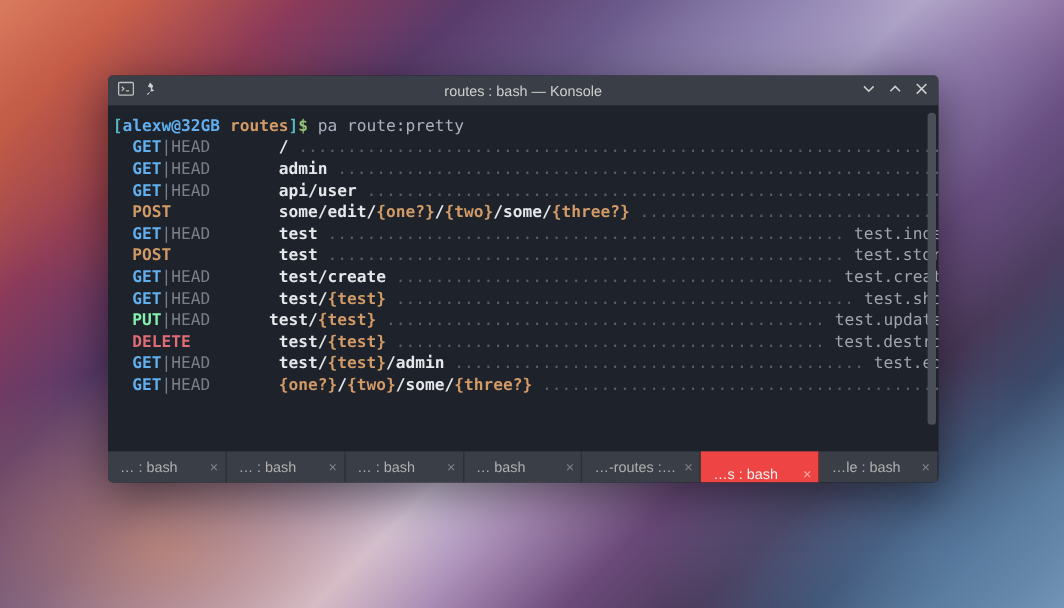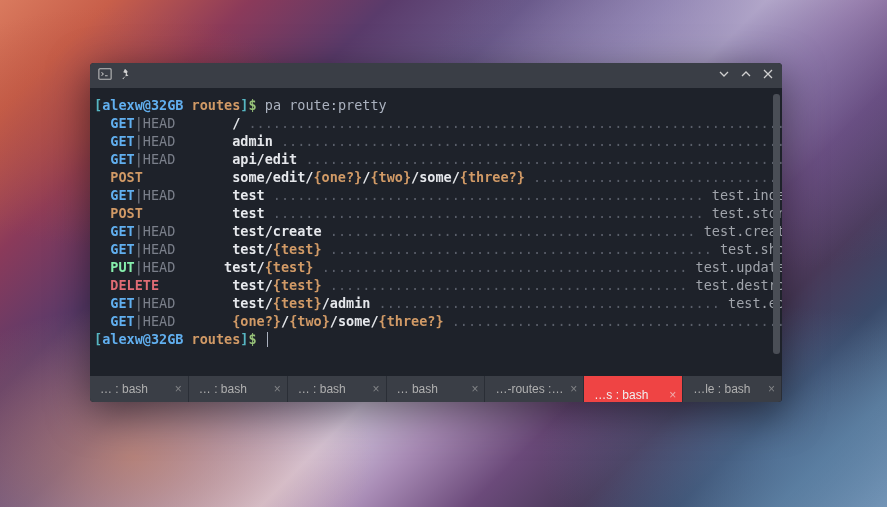--- a/index.html
+++ b/index.html
@@ -117,20 +117,21 @@
             <rect x="1" y="2" width="14" height="12" rx="1" fill="none" stroke="#c0c0c0" stroke-width="1.2"></rect>
             <path d="M4 6l2 2-2 2M8 10h3" stroke="#c0c0c0" stroke-width="1.2" fill="none"></path>
           </svg>
       </span>
       <span>
         <svg viewBox="0 0 16 16">
             <path d="M8 2l3 3-1 3 2 2-3.5.5L6 14l-1-1 3.5-2.5L9 7l-3-1 2-4z" fill="#d0d0d0"></path>
           </svg>
       </span>
     </div>
+    <div class="title-text">routes : bash — Konsole</div>
     <div class="titlebar-controls">
       <span>
         <svg viewBox="0 0 12 12">
             <path d="M2 4l4 4 4-4" stroke="#d0d0d0" stroke-width="1.3" fill="none"></path>
           </svg>
       </span>
       <span>
         <svg viewBox="0 0 12 12">
             <path d="M2 8l4-4 4 4" stroke="#d0d0d0" stroke-width="1.3" fill="none"></path>
           </svg>
@@ -142,31 +143,30 @@
       </span>
     </div>
   </div>
 
   <div class="terminal-body">
     <div class="scrollbar"></div>
     <div id="terminal-lines">
         <div class="term-line"><span class="c-bracket">[</span><span class="c-user">alexw@32GB</span> <span class="c-path">routes</span><span class="c-bracket">]</span><span class="c-dollar">$</span> <span class="c-cmd">pa route:pretty</span></div>
         <div class="term-line">  <span class="c-method-get">GET</span><span class="c-pipe">|</span><span class="c-head">HEAD</span>       <span class="c-uri">/</span><span class="c-dots"> ..................................................................</span></div>
         <div class="term-line">  <span class="c-method-get">GET</span><span class="c-pipe">|</span><span class="c-head">HEAD</span>       <span class="c-uri">admin</span><span class="c-dots"> ..............................................................</span></div>
-        <div class="term-line">  <span class="c-method-get">GET</span><span class="c-pipe">|</span><span class="c-head">HEAD</span>       <span class="c-uri">api/edit</span><span class="c-dots"> ...........................................................</span></div>
+        <div class="term-line">  <span class="c-method-get">GET</span><span class="c-pipe">|</span><span class="c-head">HEAD</span>       <span class="c-uri">api/user</span><span class="c-dots"> ...........................................................</span></div>
         <div class="term-line">  <span class="c-method-post">POST</span>           <span class="c-uri">some/edit/</span><span class="c-param">{one?}</span><span class="c-uri">/</span><span class="c-param">{two}</span><span class="c-uri">/some/</span><span class="c-param">{three?}</span><span class="c-dots"> ..............................</span></div>
         <div class="term-line">  <span class="c-method-get">GET</span><span class="c-pipe">|</span><span class="c-head">HEAD</span>       <span class="c-uri">test</span><span class="c-dots"> ..................................................... </span><span class="c-name">test.index</span></div>
         <div class="term-line">  <span class="c-method-post">POST</span>           <span class="c-uri">test</span><span class="c-dots"> ..................................................... </span><span class="c-name">test.store</span></div>
         <div class="term-line">  <span class="c-method-get">GET</span><span class="c-pipe">|</span><span class="c-head">HEAD</span>       <span class="c-uri">test/create</span><span class="c-dots"> ............................................. </span><span class="c-name">test.create</span></div>
         <div class="term-line">  <span class="c-method-get">GET</span><span class="c-pipe">|</span><span class="c-head">HEAD</span>       <span class="c-uri">test/</span><span class="c-param">{test}</span><span class="c-dots"> ............................................... </span><span class="c-name">test.show</span></div>
         <div class="term-line">  <span class="c-method-put">PUT</span><span class="c-pipe">|</span><span class="c-head">HEAD</span>      <span class="c-uri">test/</span><span class="c-param">{test}</span><span class="c-dots"> ............................................. </span><span class="c-name">test.update</span></div>
         <div class="term-line">  <span class="c-method-delete">DELETE</span>         <span class="c-uri">test/</span><span class="c-param">{test}</span><span class="c-dots"> ............................................ </span><span class="c-name">test.destroy</span></div>
         <div class="term-line">  <span class="c-method-get">GET</span><span class="c-pipe">|</span><span class="c-head">HEAD</span>       <span class="c-uri">test/</span><span class="c-param">{test}</span><span class="c-uri">/admin</span><span class="c-dots"> .......................................... </span><span class="c-name">test.edit</span></div>
         <div class="term-line">  <span class="c-method-get">GET</span><span class="c-pipe">|</span><span class="c-head">HEAD</span>       <span class="c-uri"></span><span class="c-param">{one?}</span><span class="c-uri">/</span><span class="c-param">{two}</span><span class="c-uri">/some/</span><span class="c-param">{three?}</span><span class="c-dots"> .........................................</span></div>
-        <div class="term-line"><span class="c-bracket">[</span><span class="c-user">alexw@32GB</span> <span class="c-path">routes</span><span class="c-bracket">]</span><span class="c-dollar">$</span> <span class="cursor"></span></div>
       </div>
   </div>
 
   <div class="tabbar" id="tabbar">
       <div class="tab">
         <span class="tab-label">… : bash</span>
         <span class="tab-close">×</span>
       </div>
       <div class="tab">
         <span class="tab-label">… : bash</span>

